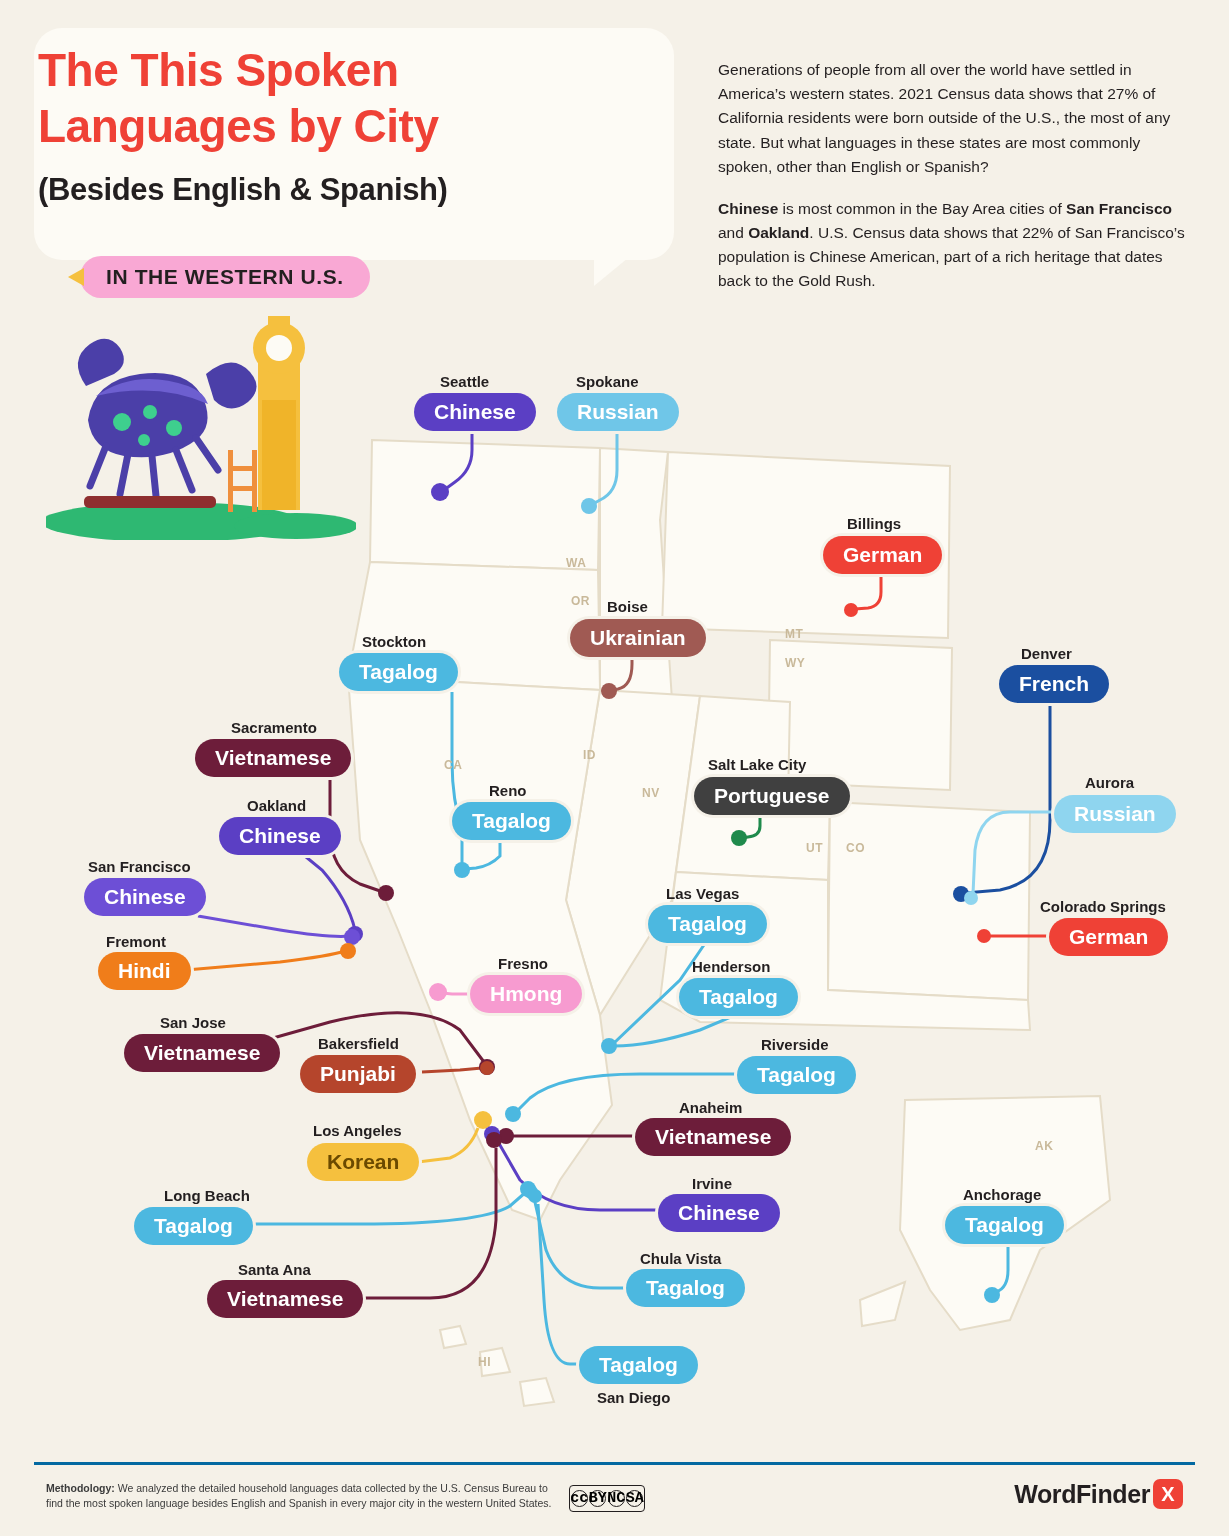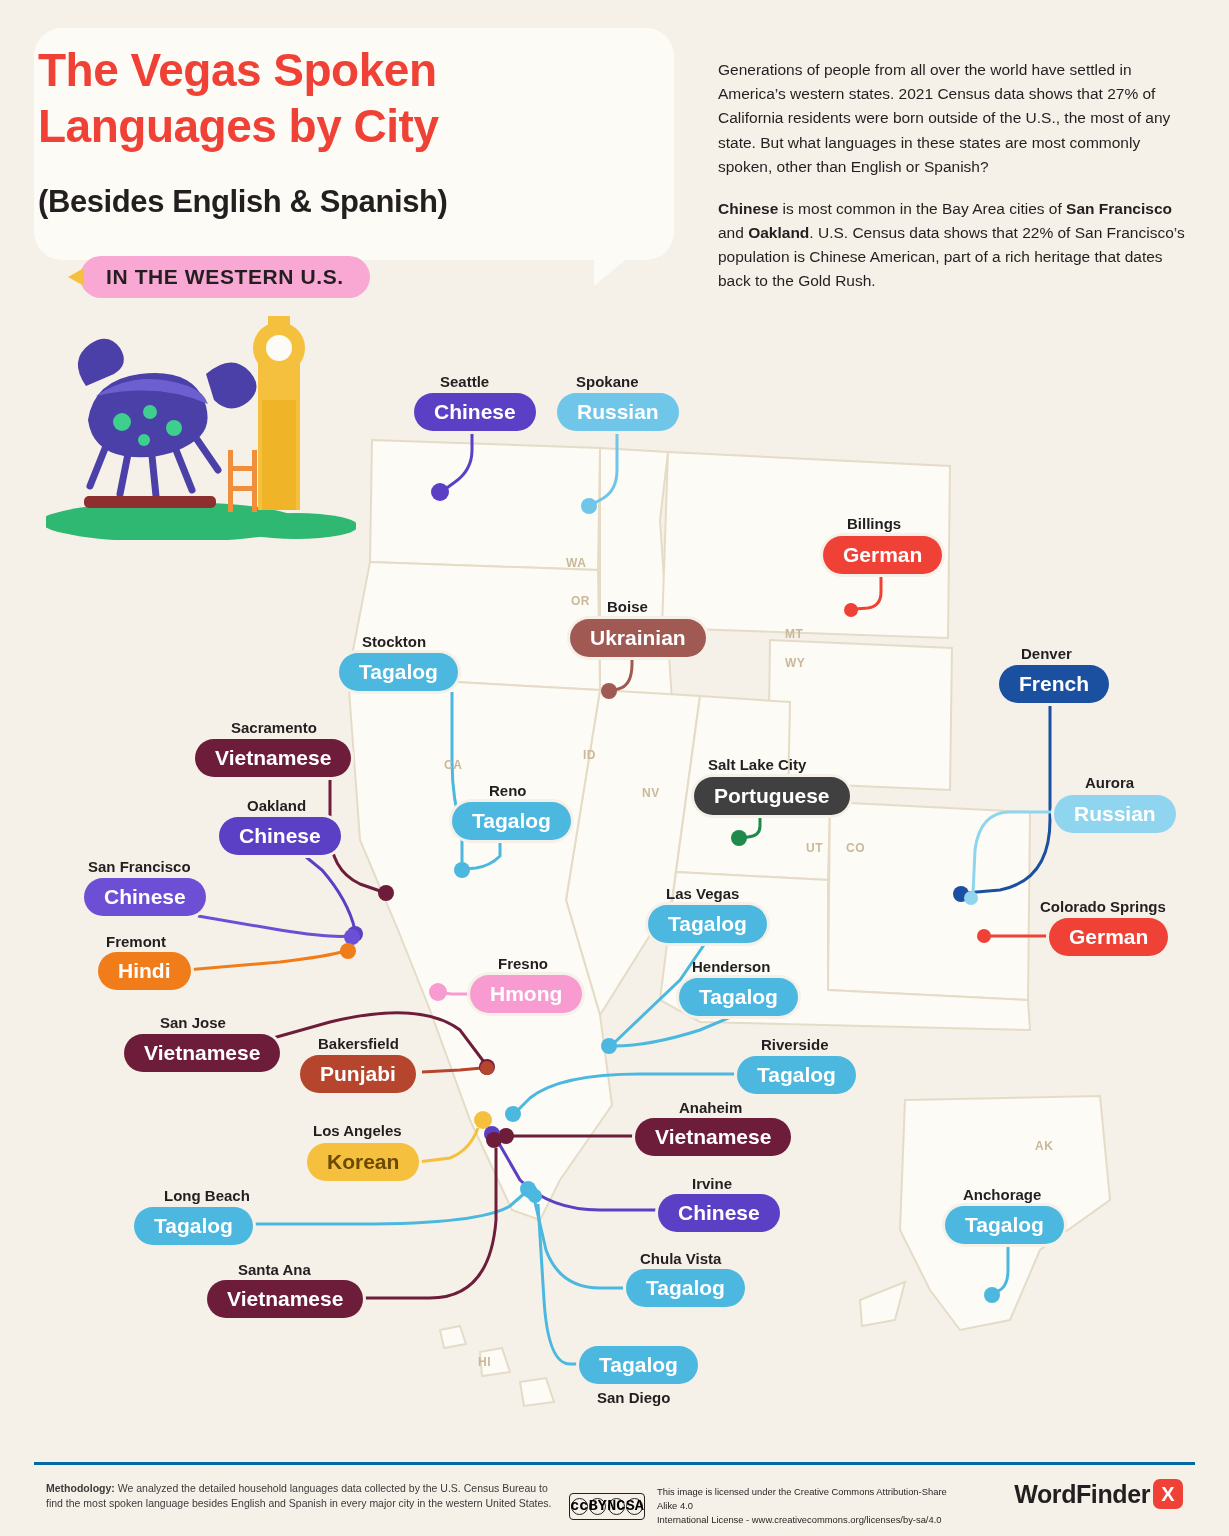--- a/index.html
+++ b/index.html
@@ -19,21 +19,21 @@
   .title-card:after {
     content: ""; position: absolute; right: 46px; bottom: -26px;
     border-left: 34px solid #fdfbf5; border-bottom: 28px solid transparent;
   }
   .title-main {
     position: absolute; left: 38px; top: 42px; width: 590px;
     font-size: 46px; font-weight: bold; line-height: 1.22;
     color: #ef4136; letter-spacing: -0.5px;
   }
   .title-sub {
-    position: absolute; left: 38px; top: 184px; width: 590px;
+    position: absolute; left: 38px; top: 172px; width: 590px;
     font-size: 31px; font-weight: bold; color: #231f20; letter-spacing: -0.4px;
   }
   .ribbon {
     position: absolute; left: 80px; top: 256px; height: 42px;
     background: #f9a8d4; border-radius: 21px; padding: 0 26px;
     display: flex; align-items: center;
     font-size: 21px; font-weight: bold; color: #231f20; letter-spacing: 0.6px;
   }
   .ribbon:before {
     content:""; position:absolute; left:-12px; top:12px;
@@ -89,21 +89,21 @@
     margin-left: 3px; width: 30px; height: 30px; border-radius: 7px; background:#ef4136;
     color:#fff; font-size:20px; font-weight:bold; display:flex; align-items:center; justify-content:center;
   }
   .st-label { position: absolute; font-size: 12px; font-weight: bold; color: #c9b99a; letter-spacing: 0.5px;}
 </style>
 </head>
 <body>
 
 <div class="title-card"></div>
 <div class="title-main">
-  <span>The Vegas Spoken</span><br>
+  <span>The This Spoken</span><br>
   <span>Languages by City</span>
 </div>
 <div class="title-sub">(Besides English &amp; Spanish)</div>
 <div class="ribbon">
   <span>IN THE WESTERN U.S.</span>
 </div>
 
 <div class="intro">
   <p>Generations of people from all over the world have settled in America’s western states. 2021 Census data shows that 27% of California residents were born outside of the U.S., the most of any state. But what languages in these states are most commonly spoken, other than English or Spanish?</p>
   <p><b>Chinese</b><span> is most common in the Bay Area cities of </span><b>San Francisco</b><span> and </span><b>Oakland</b><span>. U.S. Census data shows that 22% of San Francisco’s population is Chinese American, part of a rich heritage that dates back to the Gold Rush.</span></p>
@@ -312,22 +312,18 @@
   <div class="method">
     <b>Methodology:</b><span> We analyzed the detailed household languages data collected by the U.S. Census Bureau to find the most spoken language besides English and Spanish in every major city in the western United States.</span>
   </div>
   <div class="cc-box">
     <div class="cc-badge">
       <div class="cc-c">cc</div>
       <div class="cc-c">BY</div>
       <div class="cc-c">NC</div>
       <div class="cc-c">SA</div>
     </div>
-    <div class="cc-text">
-      <div>This image is licensed under the Creative Commons Attribution-Share Alike 4.0</div>
-      <div>International License - www.creativecommons.org/licenses/by-sa/4.0</div>
-    </div>
   </div>
   <div class="brand">
     <span class="brand-name">WordFinder</span>
     <span class="brand-x">X</span>
   </div>
 </div>
 
 </body></html>

